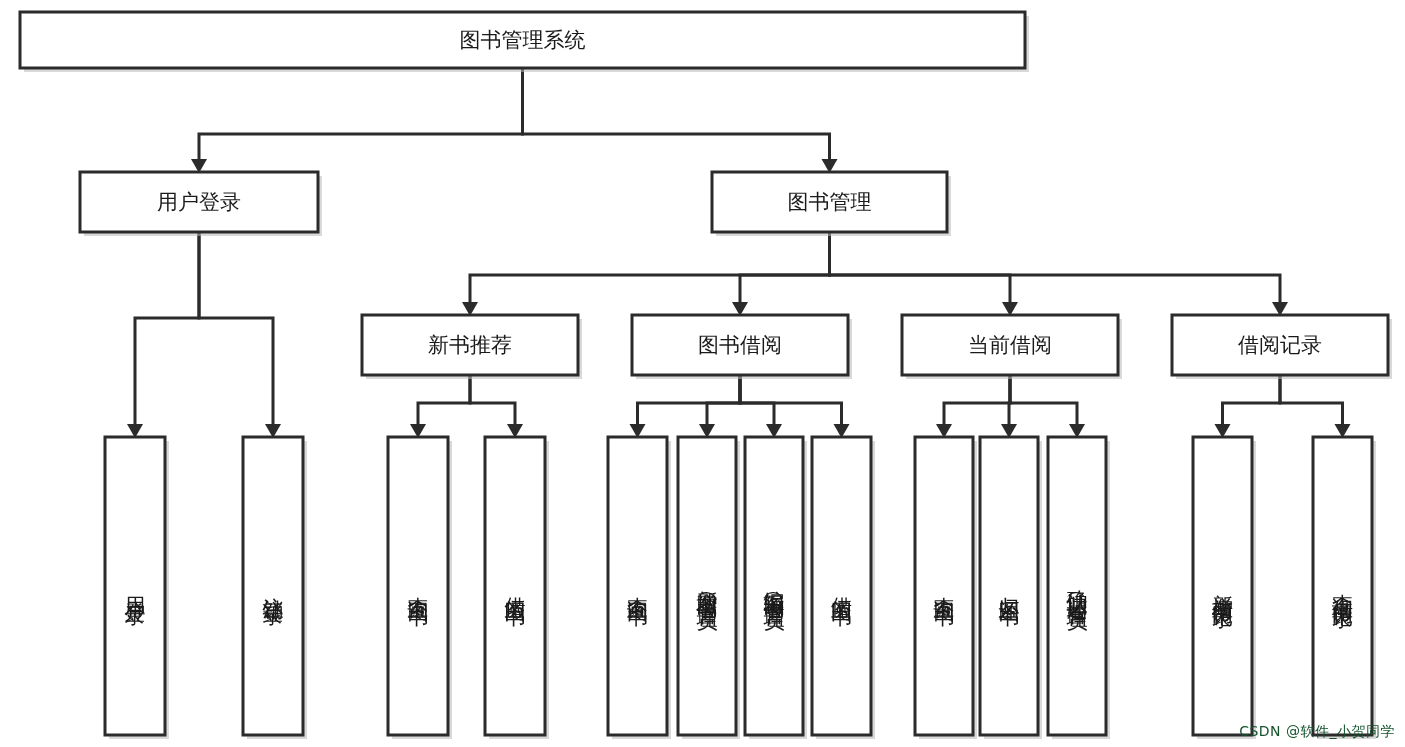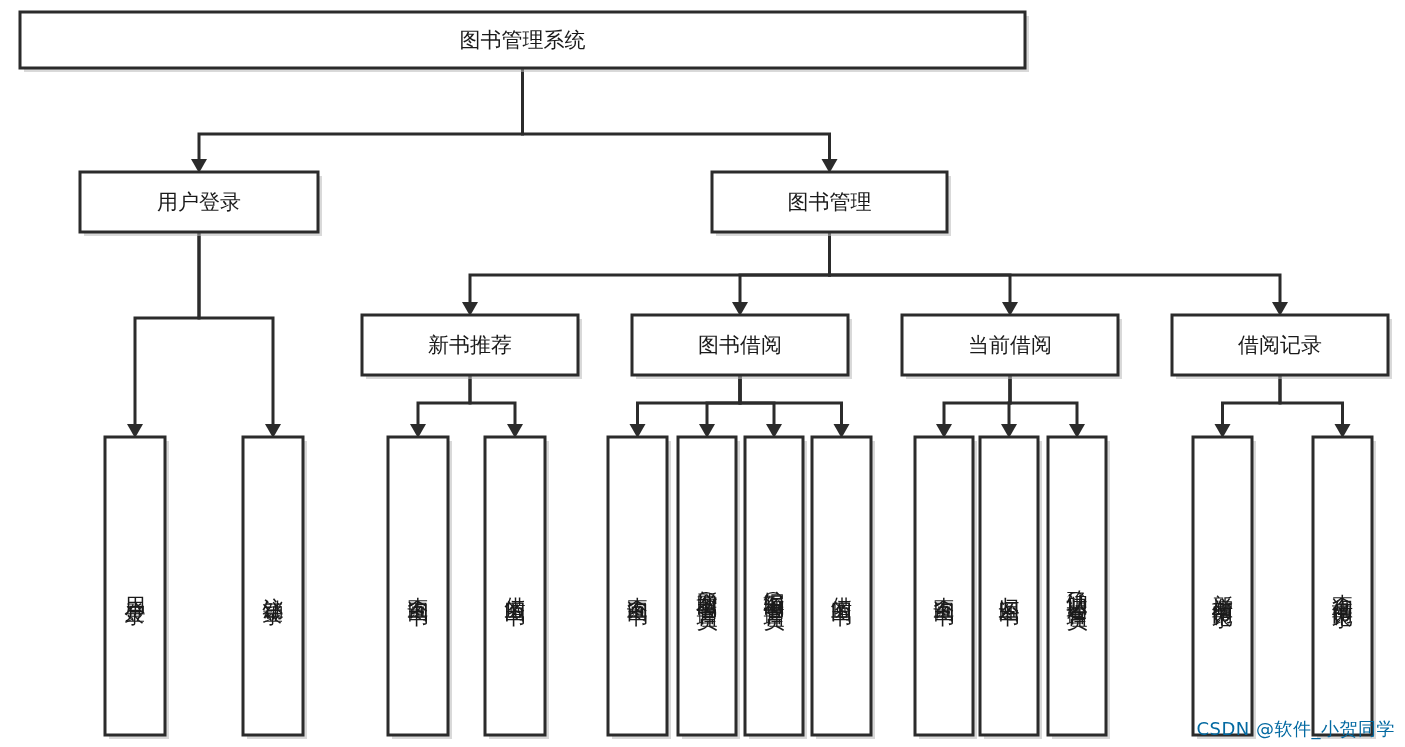--- a/index.html
+++ b/index.html
@@ -70,22 +70,22 @@
     line-height: 1.05;
     color: #1a1a1a;
     letter-spacing: 3px;
     white-space: nowrap;
   }
   .watermark {
     position: absolute;
     right: 10px;
     bottom: 6px;
     font-family: "DejaVu Sans", "Liberation Sans", sans-serif;
-    font-size: 18px;
-    color: #0369a1;
+    font-size: 14px;
+    color: #14532d;
     letter-spacing: .5px;
     white-space: nowrap;
   }
 </style>
 </head>
 <body>
 
 <div id="diagram-root">
   <svg id="diagram-canvas" viewBox="0 0 1405 747" xmlns="http://www.w3.org/2000/svg">
     <g id="edges-layer">

